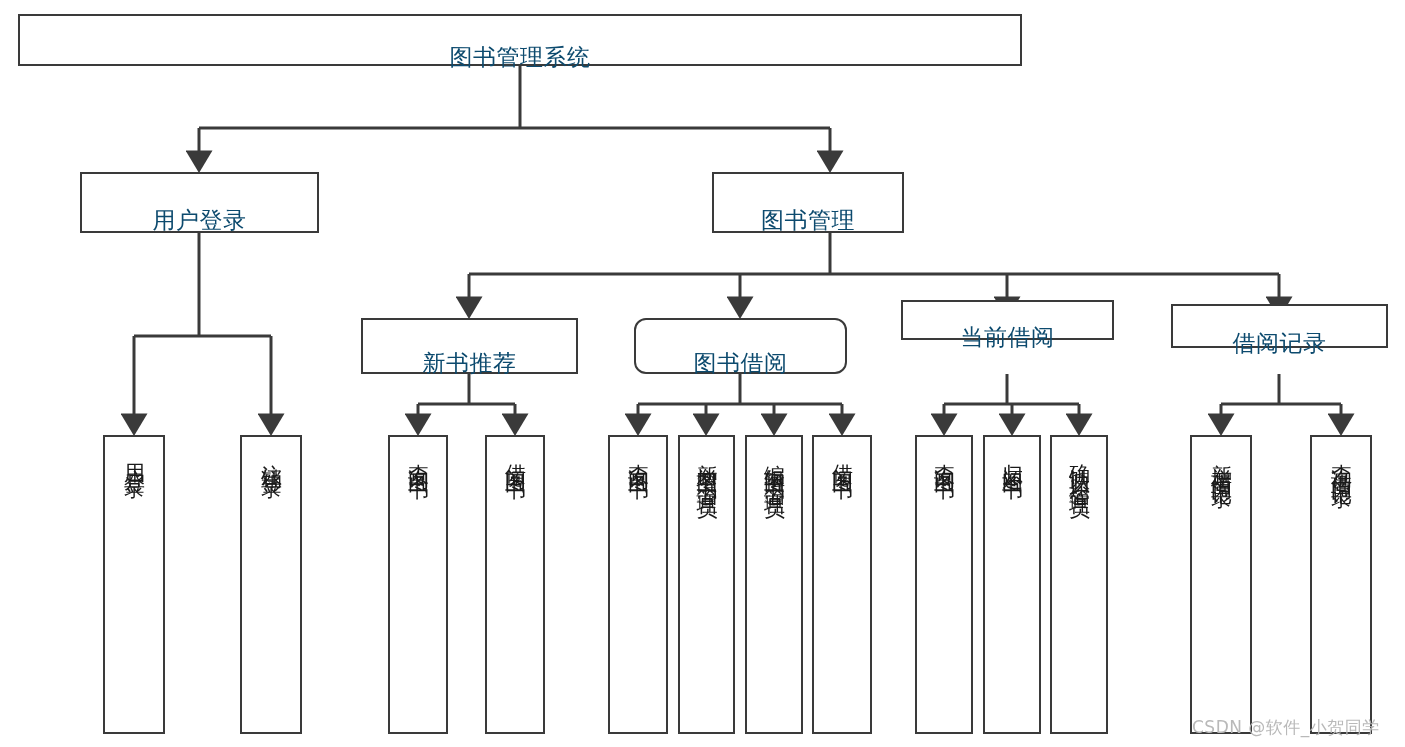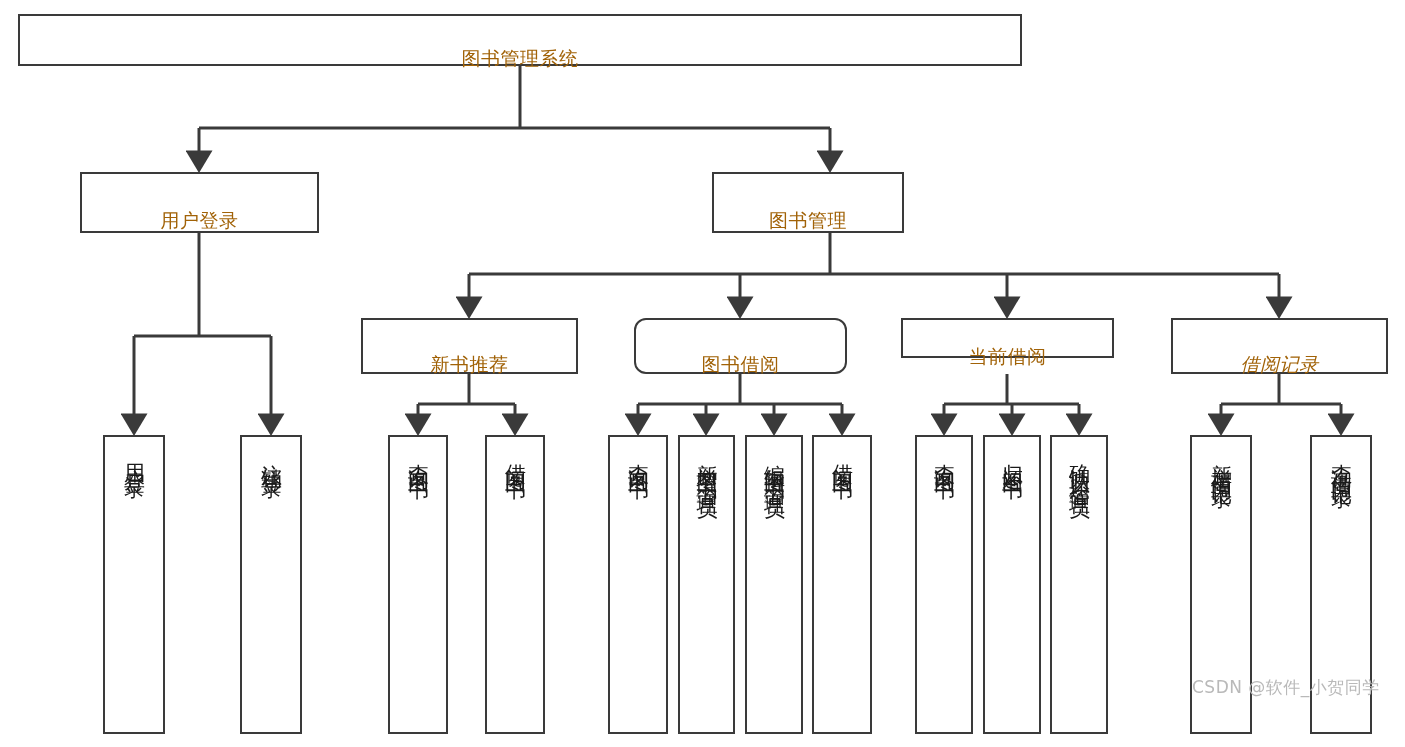--- a/index.html
+++ b/index.html
@@ -38,22 +38,22 @@
     display: flex;
     align-items: center;
     justify-content: center;
   }
   .node-box.root-node,
   .node-box.tier2-node,
   .node-box.tier3-node {
     border-width: 2px;
   }
   .node-label-h {
-    font-size: 19px;
-    color: #a16207;
+    font-size: 23px;
+    color: #0c4a6e;
     line-height: 1.1;
     white-space: nowrap;
     letter-spacing: 0.5px;
     margin-top: 36px;
   }
   .node-box.leaf-node {
     align-items: flex-start;
     justify-content: center;
     padding-top: 10px;
   }
@@ -152,24 +152,24 @@
   <div class="node-box tier2-node" style="left:712px; top:172px; width:192px; height:61px;">
     <span class="node-label-h">图书管理</span>
   </div>
 
   <div class="node-box tier3-node" style="left:361px; top:318px; width:217px; height:56px;">
     <span class="node-label-h">新书推荐</span>
   </div>
   <div class="node-box tier3-node" style="left:634px; top:318px; width:213px; height:56px;border-radius:12px;">
     <span class="node-label-h">图书借阅</span>
   </div>
-  <div class="node-box tier3-node" style="left:901px; top:318px; width:213px; height:40px;">
+  <div class="node-box tier3-node" style="left:901px; top:300px; width:213px; height:40px;">
     <span class="node-label-h">当前借阅</span>
   </div>
-  <div class="node-box tier3-node" style="left:1171px; top:318px; width:217px; height:56px;font-style:italic;">
+  <div class="node-box tier3-node" style="left:1171px; top:304px; width:217px; height:44px;">
     <span class="node-label-h">借阅记录</span>
   </div>
 
   <div class="node-box leaf-node" style="left:103px; top:435px; width:62px; height:299px;">
     <span class="node-label-v">用户登录</span>
   </div>
   <div class="node-box leaf-node" style="left:240px; top:435px; width:62px; height:299px;">
     <span class="node-label-v">注销登录</span>
   </div>
 
@@ -203,15 +203,15 @@
     <span class="node-label-v">确认归还（管理员）</span>
   </div>
 
   <div class="node-box leaf-node" style="left:1190px; top:435px; width:62px; height:299px;">
     <span class="node-label-v">新增借阅记录</span>
   </div>
   <div class="node-box leaf-node" style="left:1310px; top:435px; width:62px; height:299px;">
     <span class="node-label-v">查询借阅记录</span>
   </div>
 
-  <div class="watermark" style="left:1192px; top:676px;">CSDN @软件_小贺同学</div>
+  <div class="watermark" style="left:1192px; top:716px;">CSDN @软件_小贺同学</div>
 
 </div>
 
 </body></html>

